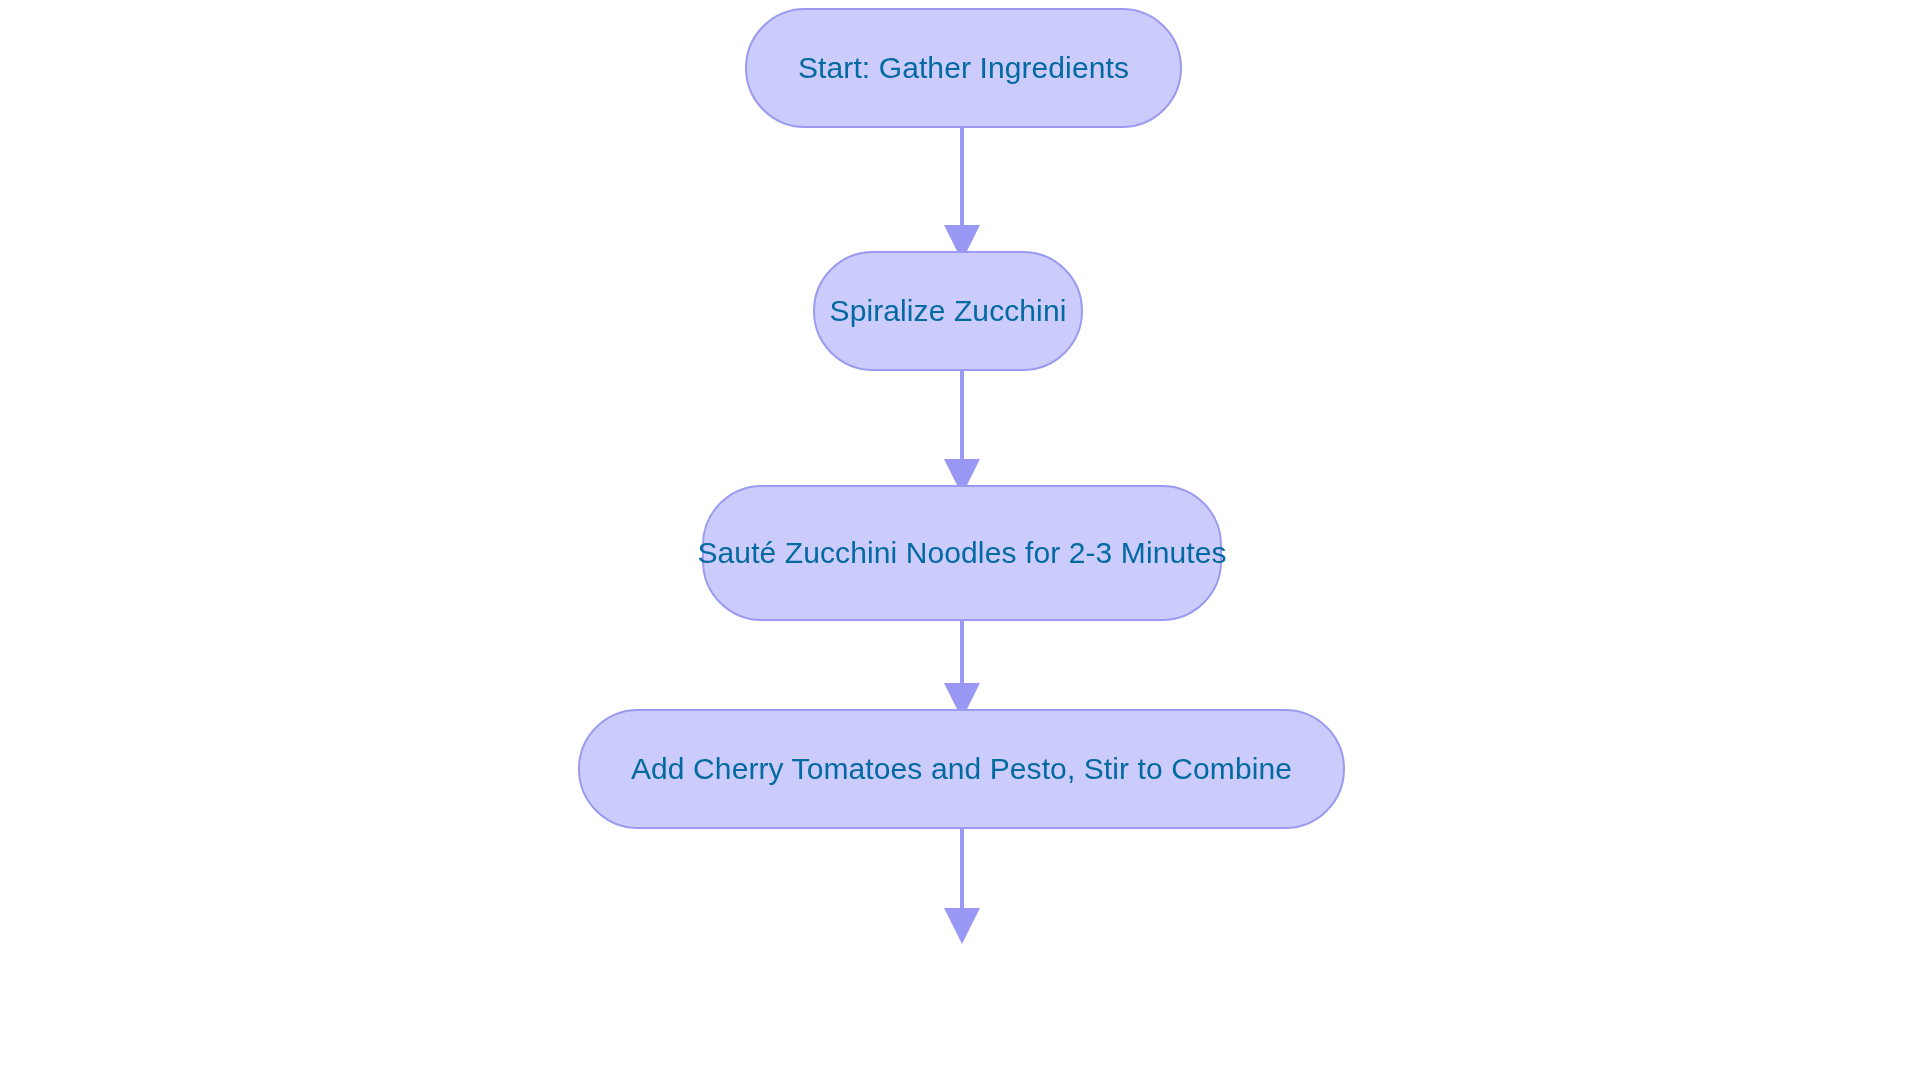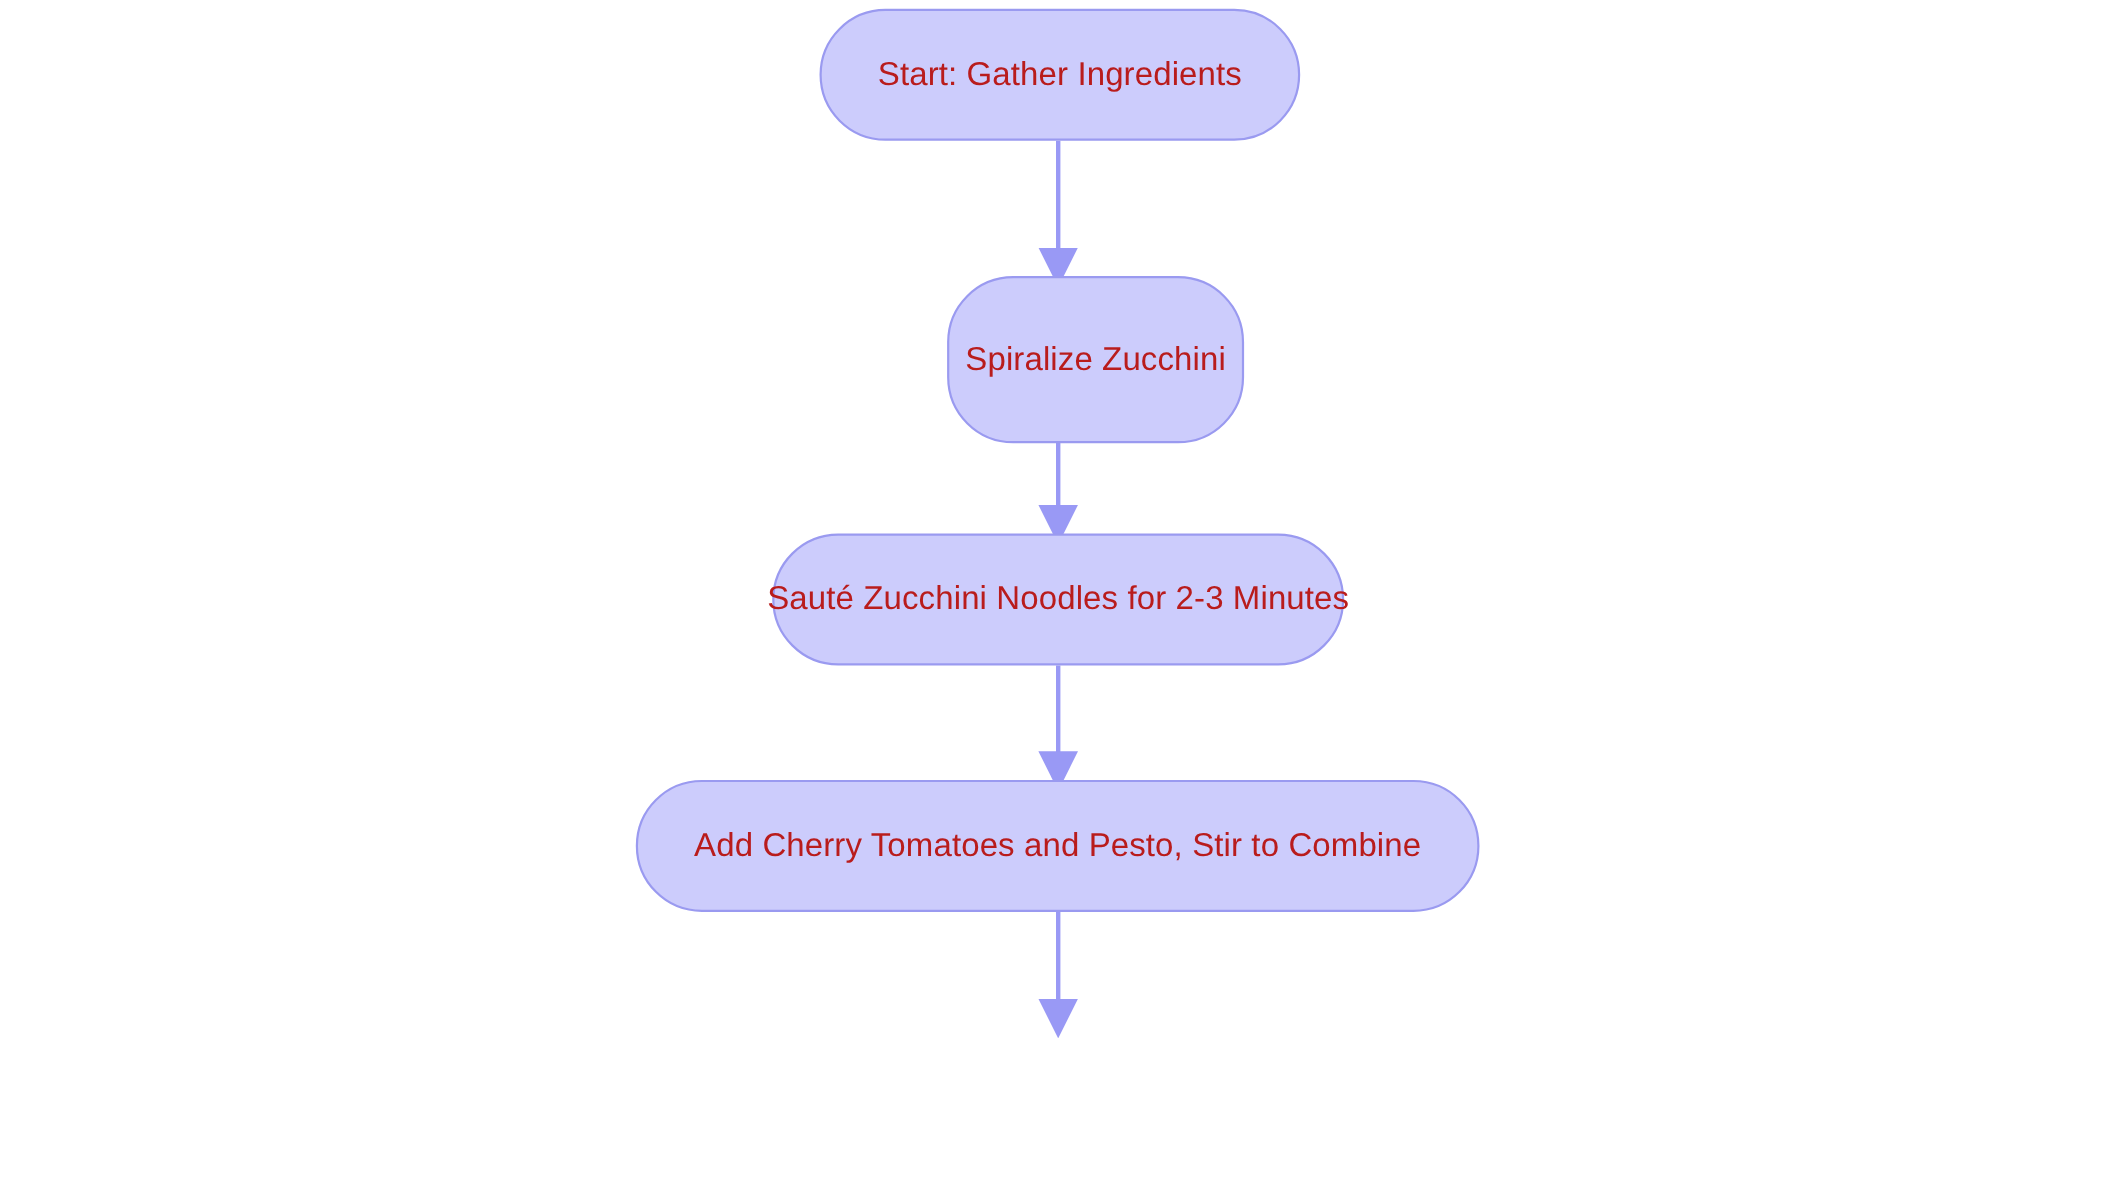--- a/index.html
+++ b/index.html
@@ -28,21 +28,21 @@
   }
   .flow-node {
     position: absolute;
     box-sizing: border-box;
     display: flex;
     align-items: center;
     justify-content: center;
     background: #ccccfc;
     border: 2px solid #9a9af0;
     border-radius: 60px;
-    color: #b91c1c;
+    color: #0369a1;
     font-family: "Liberation Sans", sans-serif;
     font-size: 30px;
     font-weight: 400;
     letter-spacing: 0.1px;
     white-space: nowrap;
     text-align: center;
   }
   .flow-node-label {
     display: block;
     line-height: 1;
@@ -64,25 +64,25 @@
       <line class="flow-connector" x1="962" y1="371" x2="962" y2="477" stroke="#9999f5" stroke-width="4" marker-end="url(#arrowhead)"></line>
       <line class="flow-connector" x1="962" y1="605" x2="962" y2="701" stroke="#9999f5" stroke-width="4" marker-end="url(#arrowhead)"></line>
       <line class="flow-connector" x1="962" y1="829" x2="962" y2="926" stroke="#9999f5" stroke-width="4" marker-end="url(#arrowhead)"></line>
     </g>
   </svg>
 
   <div class="flow-node" id="node-1" style="left:745px; top:8px; width:437px; height:120px;">
     <span class="flow-node-label">Start: Gather Ingredients</span>
   </div>
 
-  <div class="flow-node" id="node-2" style="left:861px; top:251px; width:270px; height:152px;">
+  <div class="flow-node" id="node-2" style="left:813px; top:251px; width:270px; height:120px;">
     <span class="flow-node-label">Spiralize Zucchini</span>
   </div>
 
-  <div class="flow-node" id="node-3" style="left:702px; top:485px; width:520px; height:120px;">
+  <div class="flow-node" id="node-3" style="left:702px; top:485px; width:520px; height:136px;">
     <span class="flow-node-label">Sauté Zucchini Noodles for 2-3 Minutes</span>
   </div>
 
   <div class="flow-node" id="node-4" style="left:578px; top:709px; width:767px; height:120px;">
     <span class="flow-node-label">Add Cherry Tomatoes and Pesto, Stir to Combine</span>
   </div>
 
 
 </div>
 

